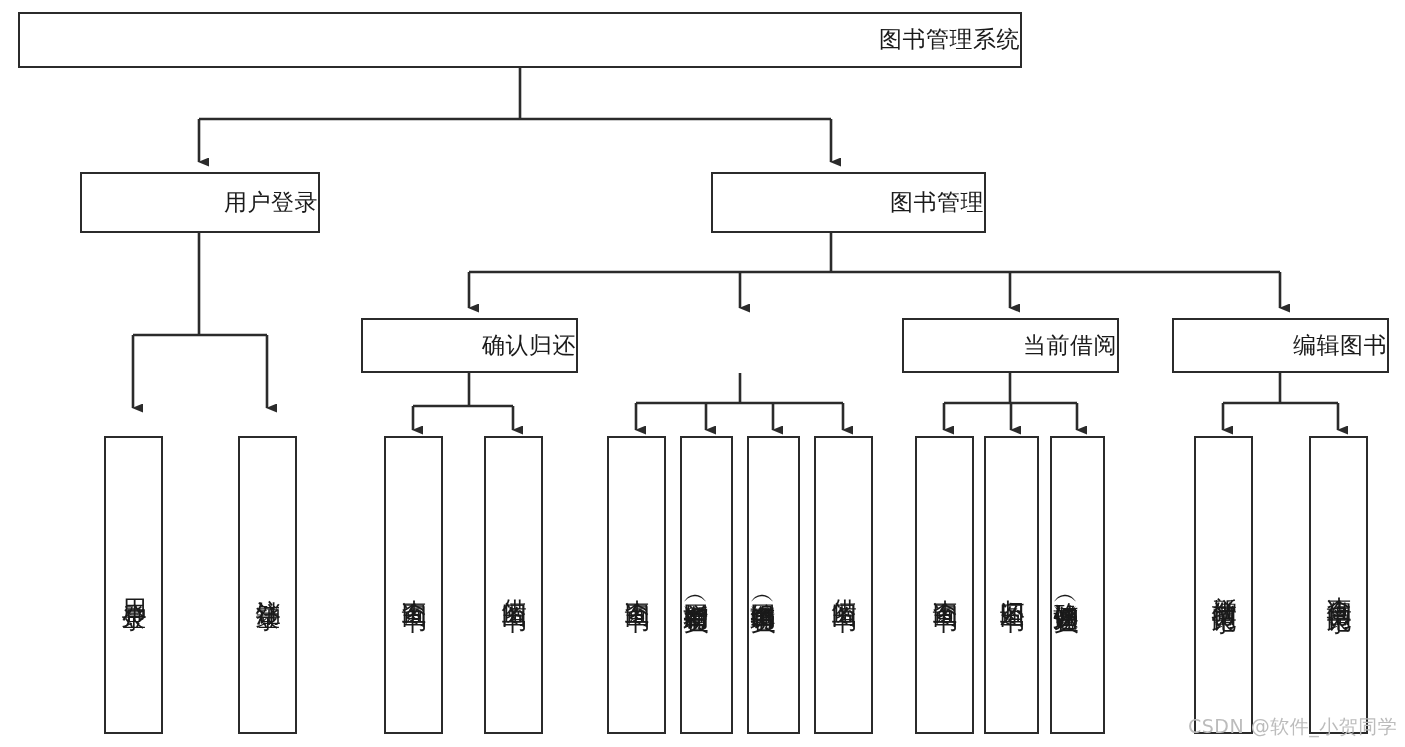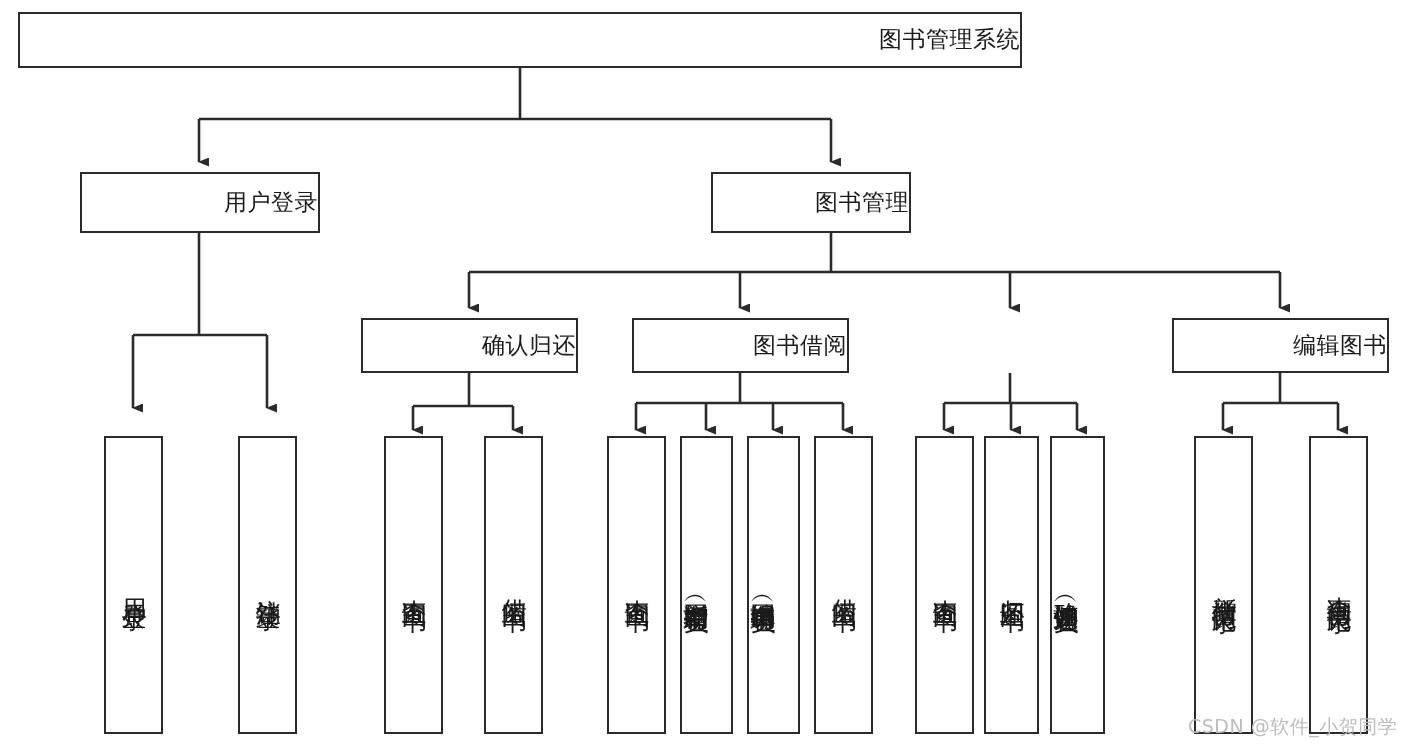--- a/index.html
+++ b/index.html
@@ -142,29 +142,29 @@
     </g>
   </svg>
 
   <div class="node" style="left:18px; top:12px; width:1004px; height:56px;">
     <span class="label">图书管理系统</span>
   </div>
 
   <div class="node" style="left:80px; top:172px; width:240px; height:61px;">
     <span class="label">用户登录</span>
   </div>
-  <div class="node" style="left:711px; top:172px; width:200px; height:61px;">
+  <div class="node" style="left:711px; top:172px; width:275px; height:61px;">
     <span class="label">图书管理</span>
   </div>
 
   <div class="node" style="left:361px; top:318px; width:217px; height:55px;">
     <span class="label">确认归还</span>
   </div>
-  <div class="node" style="left:632px; top:318px; width:217px; height:55px;">
-    <span class="label">图书借阅</span>
+  <div class="node" style="left:902px; top:318px; width:217px; height:55px;">
+    <span class="label">当前借阅</span>
   </div>
   <div class="node" style="left:1172px; top:318px; width:217px; height:55px;">
     <span class="label">编辑图书</span>
   </div>
 
   <div class="node vertical centered" style="left:104px; top:436px; width:59px; height:298px;">
     <span class="label">用户登录</span>
   </div>
   <div class="node vertical centered" style="left:238px; top:436px; width:59px; height:298px;">
     <span class="label">注销登录</span>

